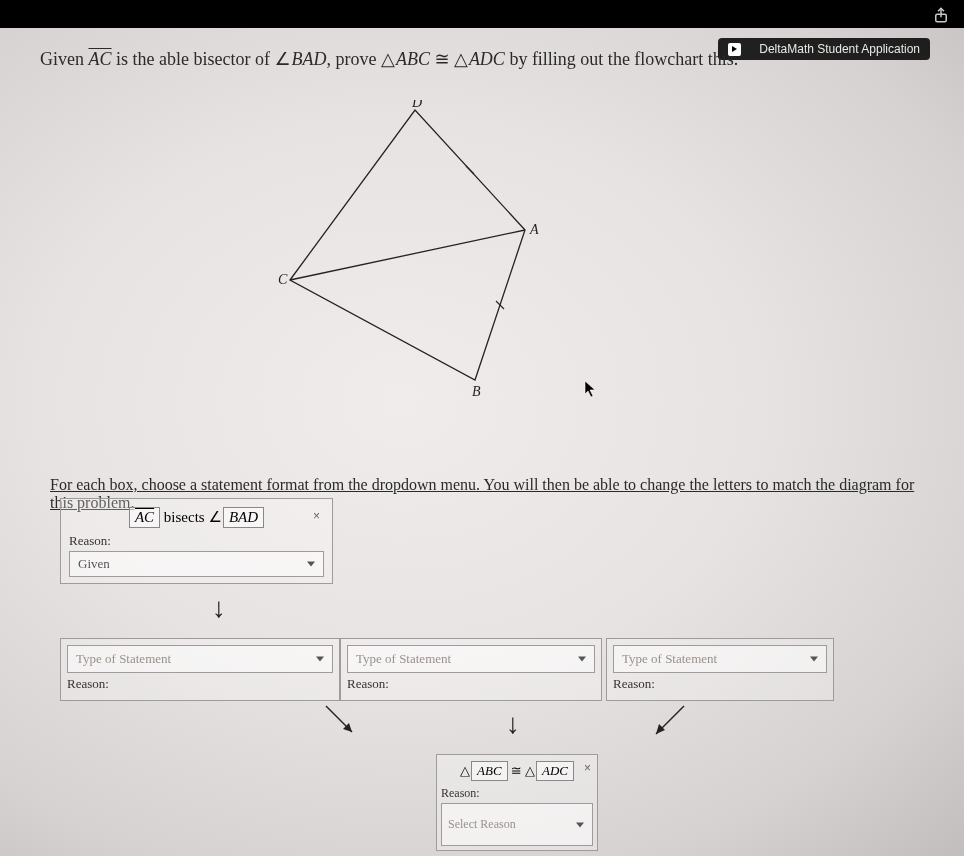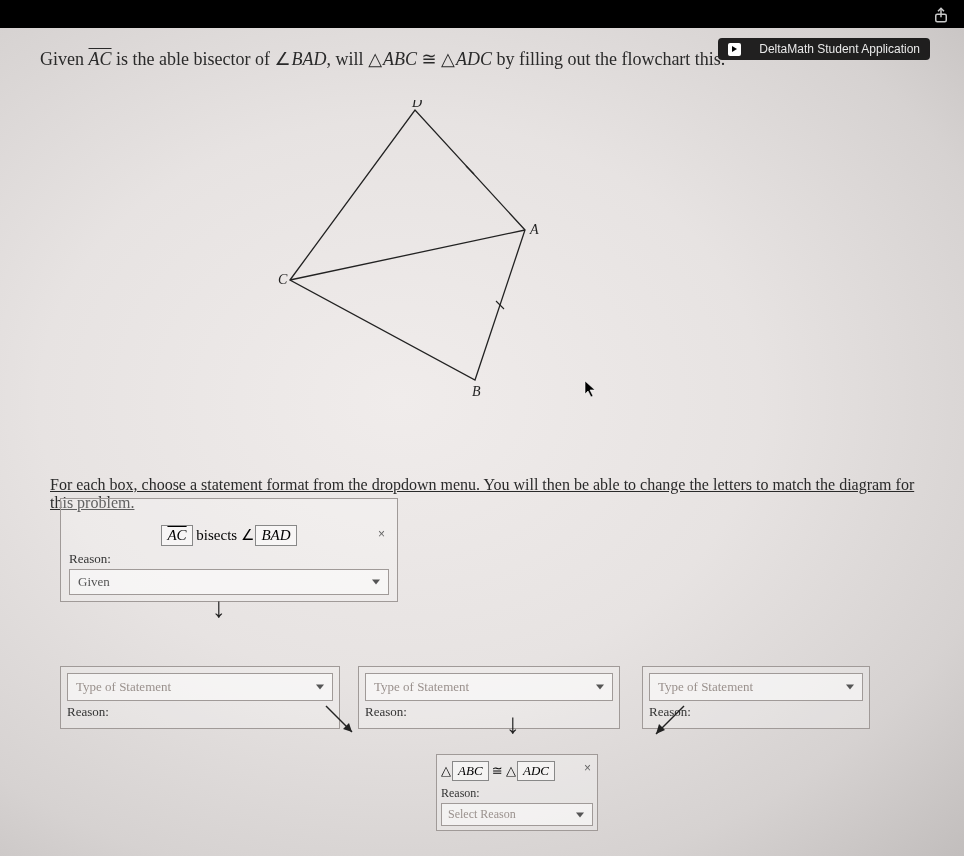--- a/index.html
+++ b/index.html
@@ -81,24 +81,24 @@
   }
 
   .flow {
     position: absolute;
     left: 60px; top: 498px;
     width: 880px; height: 350px;
   }
   .given-box {
     position: absolute;
     left: 0; top: 0;
-    width: 338px;
+    width: 273px;
     border: 1px solid #a09a98;
     background: rgba(255,255,255,0.25);
-    padding: 24px 8px 6px 8px;
+    padding: 6px 8px 6px 8px;
   }
   .given-top {
     text-align: center;
     font-size: 15px;
     white-space: nowrap;
     position: relative;
     padding: 2px 0;
   }
   .boxed {
     display: inline-block;
@@ -143,22 +143,20 @@
   .arrow {
     position: absolute;
     font-size: 28px;
     color: #222;
   }
 
   .row2 {
     position: absolute;
     left: 0; top: 140px;
     display: flex;
-    gap: 18px;
-    margin-top: 28px;
   }
   .stmt-box {
     width: 280px;
     border: 1px solid #a09a98;
     background: rgba(255,255,255,0.25);
     padding: 6px;
   }
   .stmt-box.w2 { width: 262px; }
   .stmt-box.w3 { width: 228px; margin-left: 4px; }
   .stmt-select {
@@ -172,27 +170,28 @@
 
   .final-box {
     position: absolute;
     left: 376px; top: 256px;
     width: 162px;
     border: 1px solid #a09a98;
     background: rgba(255,255,255,0.3);
     padding: 4px 4px 4px 4px;
   }
   .final-top {
+    text-align: center;
     font-size: 13px;
     position: relative;
     padding: 2px 0;
     white-space: nowrap;
   }
   .final-top .clear-x { right: 2px; top: 2px; }
-  .final-box .reason-select { font-size: 12px; padding: 3px 6px; }
+  .final-box .reason-select { font-size: 12px; padding: 13px 6px; }
   .final-box .reason-label { font-size: 12px; }
 
   
   .darrow {
     position: absolute;
     width: 40px; height: 40px;
   }
   .darrow svg { width: 100%; height: 100%; overflow: visible; }
   .darrow line { stroke: #222; stroke-width: 1.5; }
   .darrow polygon { fill: #222; }
@@ -210,21 +209,21 @@
     </svg>
   </div>
 
   <div class="badge">
     <span class="badge-icon"></span>
     <span>DeltaMath Student Application</span>
   </div>
 
   <div class="problem">
     <span>Given</span>
-    <span class="overline">AC</span><span> is the able bisector of </span><span class="it ang">BAD</span><span>, will </span><span class="it tri">ABC</span><span class="cong"> ≅ </span><span class="it tri">ADC</span><span> by filling out the flowchart this.</span>
+    <span class="overline">AC</span><span> is the able bisector of </span><span class="it ang">BAD</span><span>, prove </span><span class="it tri">ABC</span><span class="cong"> ≅ </span><span class="it tri">ADC</span><span> by filling out the flowchart this.</span>
   </div>
 
   <svg class="diagram" viewBox="0 0 330 300">
     <g stroke="#222" stroke-width="1.3" fill="none">
       <path d="M 30 180 L 155 10 L 265 130 L 215 280 Z"></path>
       <path d="M 30 180 L 265 130"></path>
     </g>
     <g stroke="#222" stroke-width="1.1">
       <line x1="206" y1="66" x2="214" y2="74"></line>
       <line x1="236" y1="201" x2="244" y2="209"></line>

